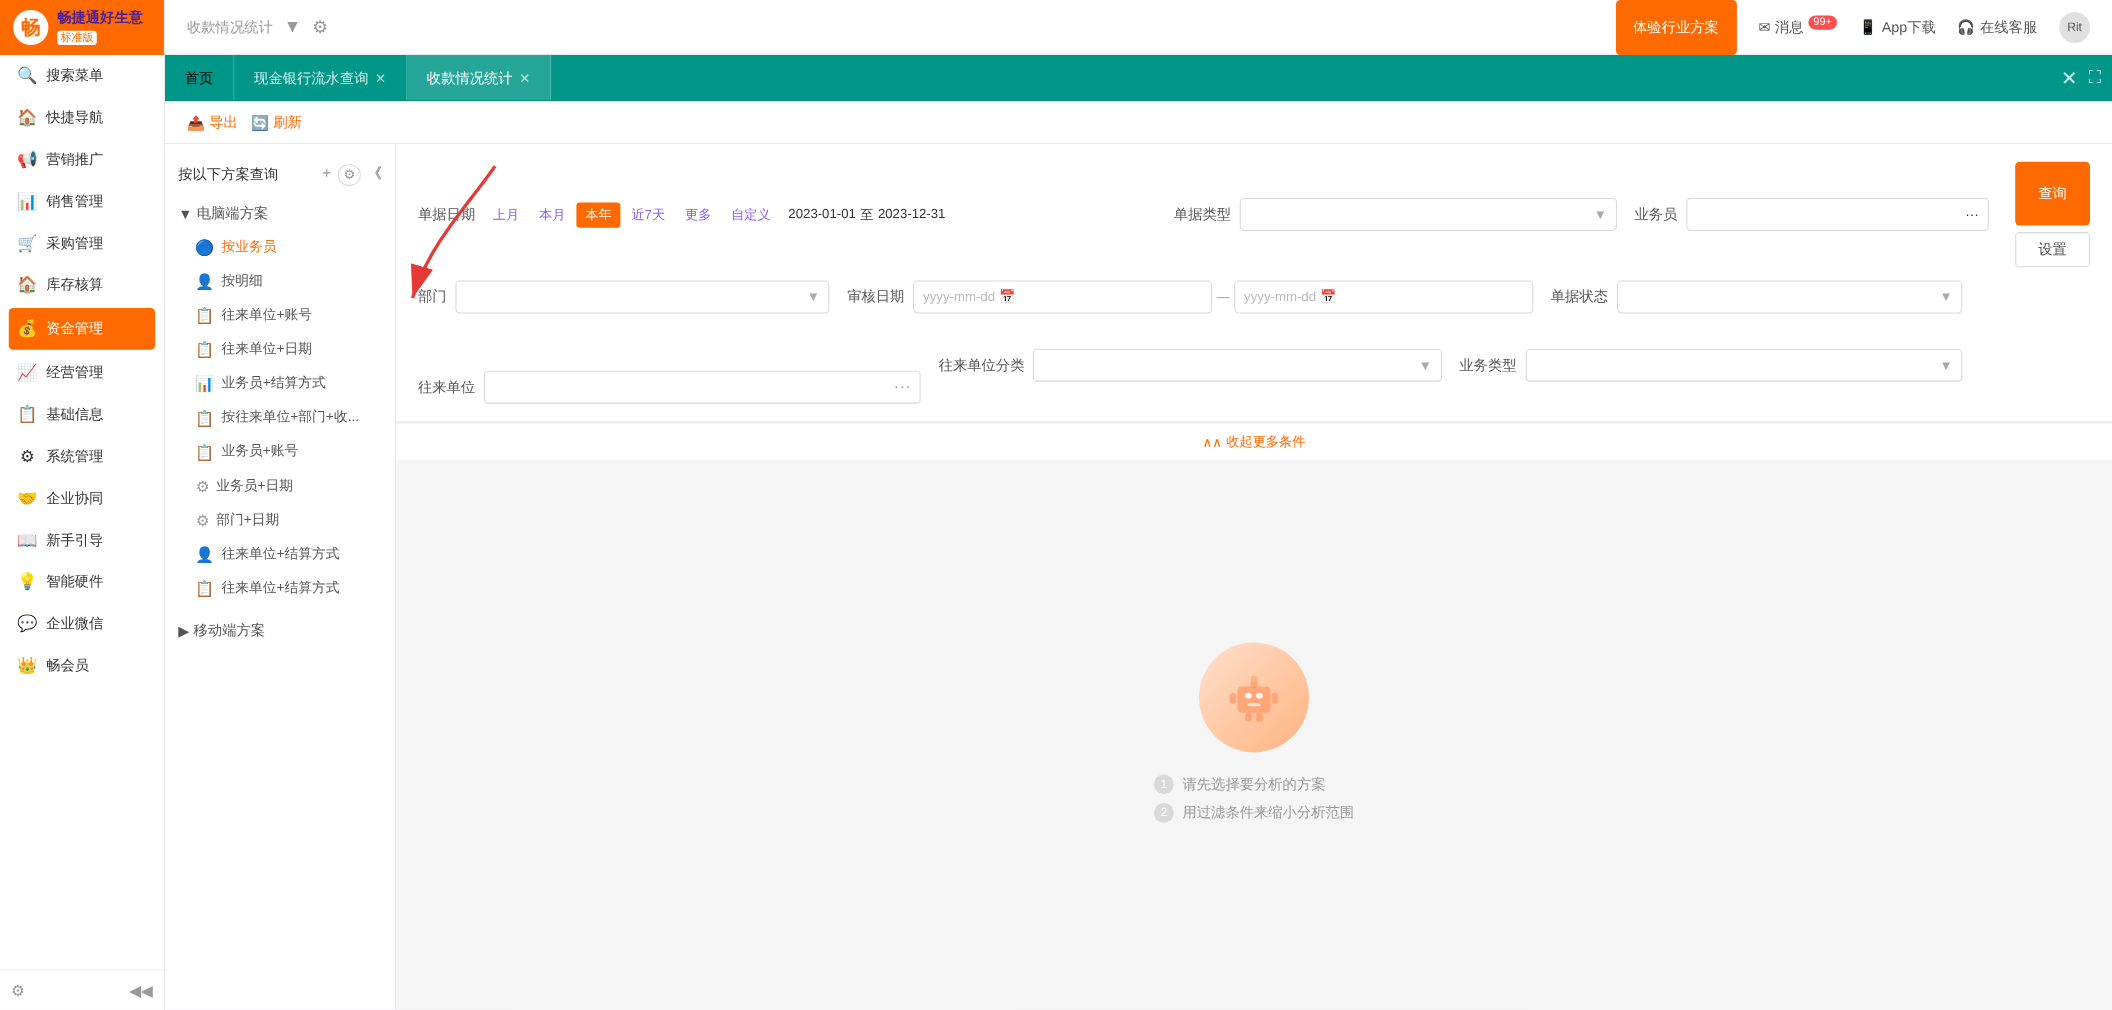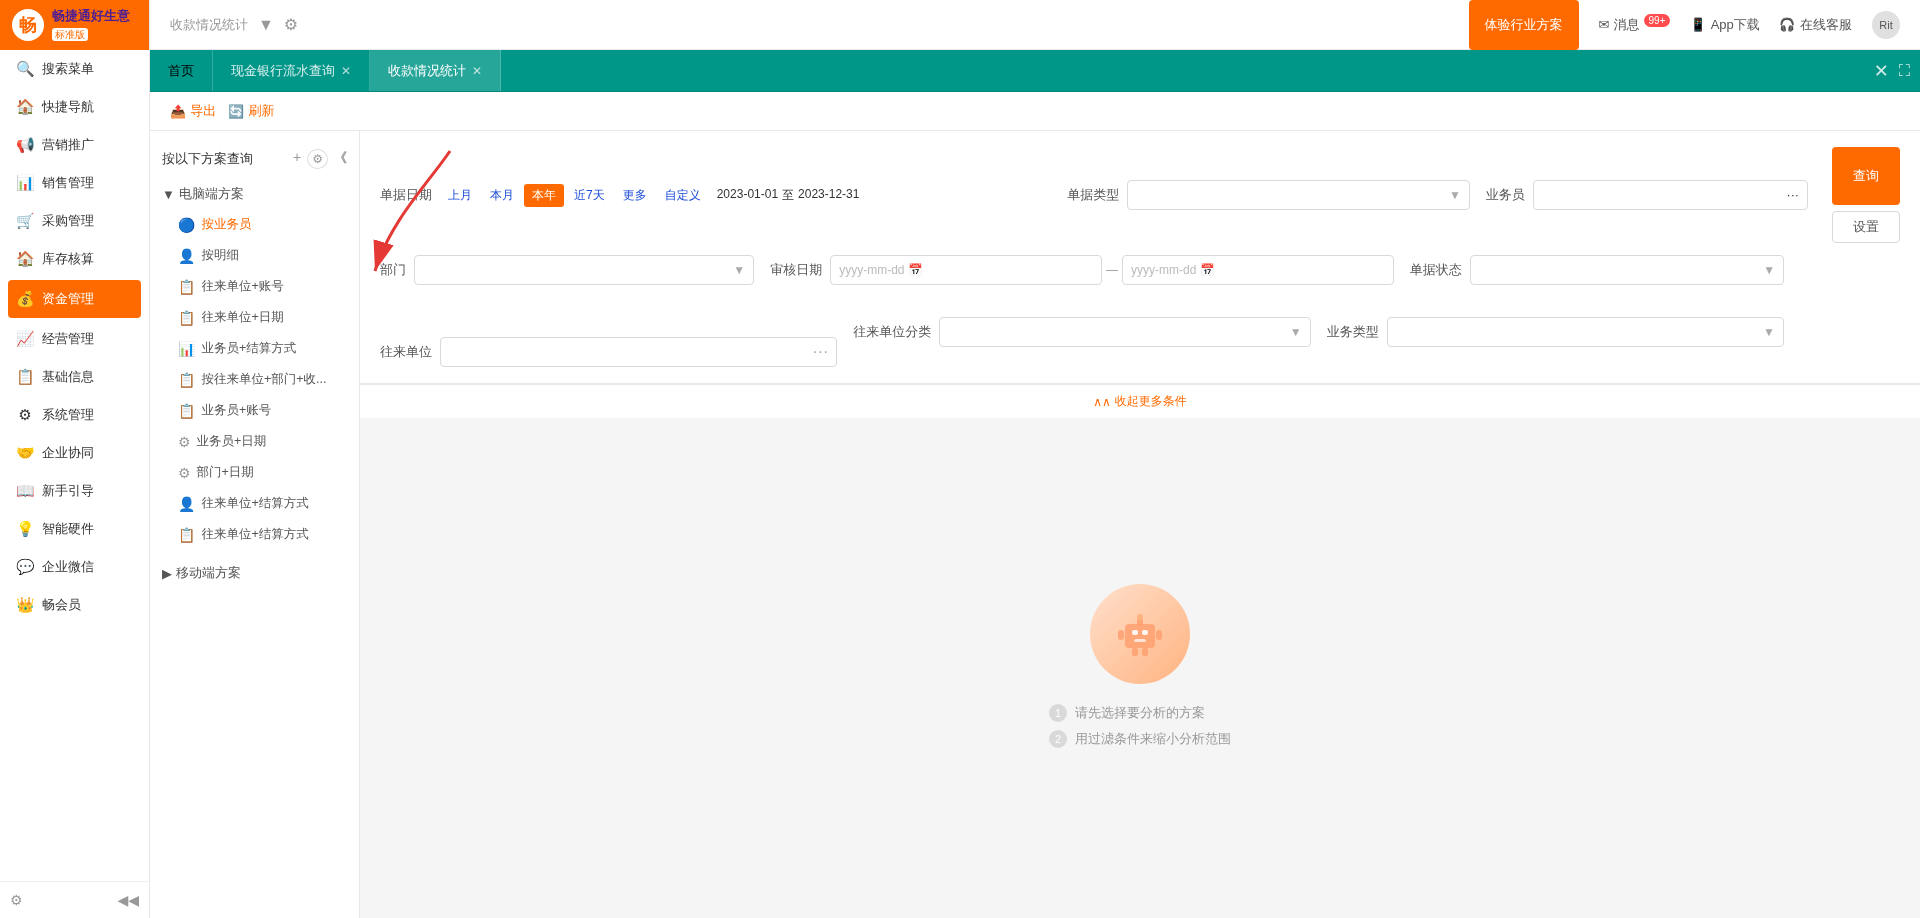--- a/index.html
+++ b/index.html
@@ -166,21 +166,21 @@
     }
     .form-row:last-child { margin-bottom: 0; }
     .form-field {
       display: flex; align-items: center; gap: 8px;
       flex: 1;
     }
     .field-label { color: #555; font-size: 13px; white-space: nowrap; min-width: fit-content; }
     .date-tabs { display: flex; gap: 2px; }
     .date-tab {
       padding: 3px 8px; font-size: 12px; cursor: pointer;
-      border: none; background: none; color: #1d4ed8;
+      border: none; background: none; color: #8b5cf6;
     }
     .date-tab.active {
       background: #ff6a00; color: #fff; border-radius: 3px;
     }
     .date-range { display: flex; gap: 4px; font-size: 12px; color: #333; }
     .select-field {
       flex: 1; height: 30px;
       border: 1px solid #d9d9d9; border-radius: 4px;
       background: #fff; padding: 0 8px;
       font-size: 12.5px; color: #333;

